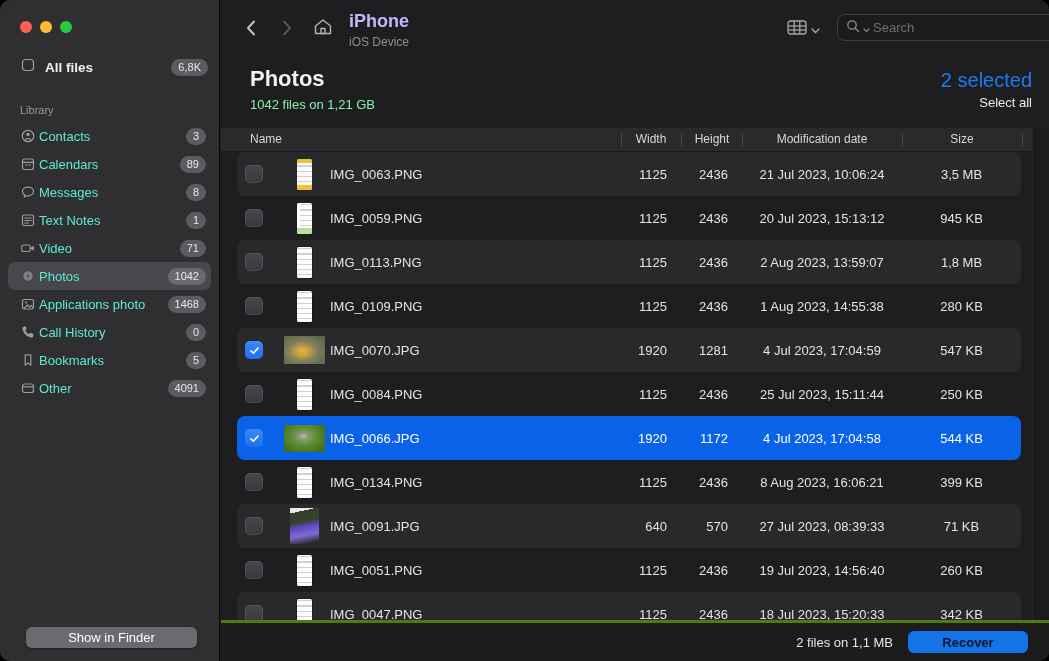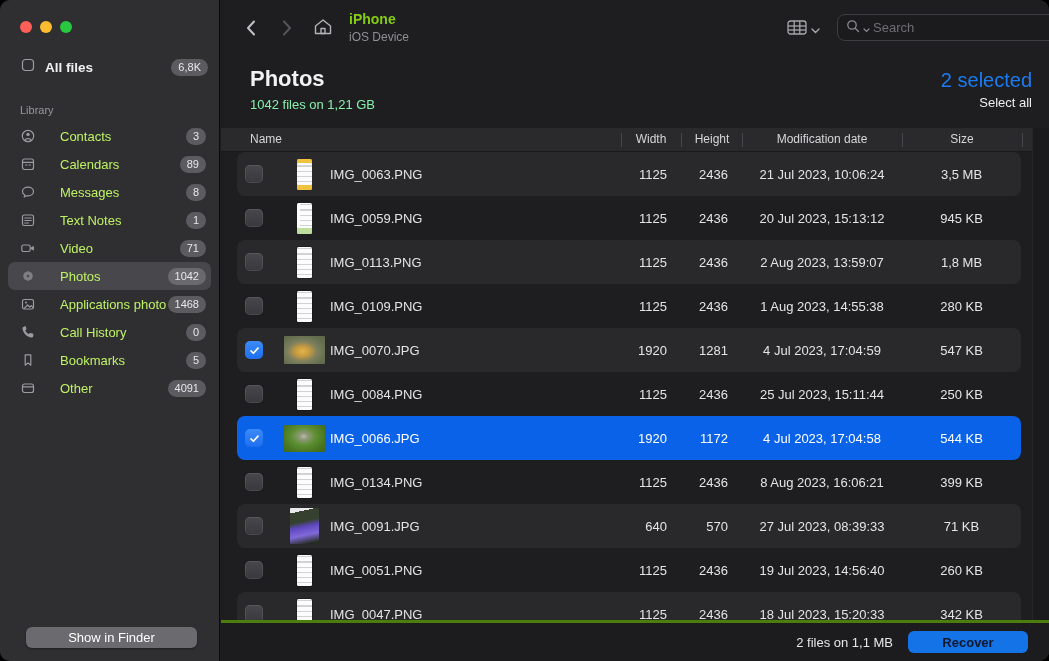--- a/index.html
+++ b/index.html
@@ -10,35 +10,35 @@
   .sidebar { position:absolute; left:0; top:0; bottom:0; width:220px; background:#2f2f32; border-right:1.5px solid #0a0a0b; }
   .traffic { position:absolute; left:20px; top:21px; display:flex; gap:8px; }
   .traffic span { width:12px; height:12px; border-radius:50%; display:block; }
   .side-allfiles { position:absolute; left:0; top:54px; width:220px; height:26px; display:flex; align-items:center; padding:0 12px 0 20px; }
   .side-allfiles .lbl { font-size:13.5px; font-weight:700; color:#f0f0f2; margin-left:9px; flex:1; }
   .section-label { position:absolute; left:20px; top:104px; font-size:11px; color:#97979c; }
   .side-items { position:absolute; left:8px; right:8px; top:122px; }
   .side-item { height:28px; border-radius:7px; display:flex; align-items:center; padding:0 5px 0 12px; cursor:default; }
   .side-item.selected { background:#48484c; }
   .side-item .icon { width:16px; height:16px; display:flex; align-items:center; justify-content:center; }
-  .side-item .lbl { font-size:13px; color:#bef264; margin-left:24px; flex:1; white-space:nowrap; }
+  .side-item .lbl { font-size:13px; color:#5eead4; margin-left:3px; flex:1; white-space:nowrap; }
   .badge { background:#5b5b60; color:#e8e8ea; font-size:11px; line-height:17px; min-width:20px; padding:0 7px; border-radius:9px; text-align:center; }
   .side-item.selected .badge { background:#69696e; }
   .finder-btn { position:absolute; left:26px; bottom:13px; width:171px; height:21px; border-radius:6px; background:#6a6a6f; border:none; color:#fff; font-size:13px; font-family:inherit; box-shadow:0 1px 2px rgba(0,0,0,.35); }
 
   
   .content { position:absolute; left:221px; top:0; right:0; bottom:0; background:#1e1e20; }
 
   
   .nav-btn { position:absolute; top:18px; width:20px; height:22px; background:none; border:none; padding:0; display:flex; align-items:center; justify-content:center; }
   .nav-back { left:20px; }
   .nav-fwd { left:56px; }
   .nav-home { left:90px; top:17px; width:24px; }
   .devtitle { position:absolute; left:128px; top:11px; }
-  .devtitle .name { font-size:14px; font-weight:700; color:#84cc16; }
+  .devtitle .name { font-size:18px; font-weight:700; color:#c4b5fd; }
   .devtitle .sub { font-size:12px; color:#8e8e93; margin-top:3px; }
   .viewmode { position:absolute; left:566px; top:18px; width:38px; height:22px; background:none; border:none; display:flex; align-items:center; gap:4px; }
   .searchbox { position:absolute; left:616px; top:14px; width:232px; height:27px; border:1px solid #3e3e42; border-radius:8px; background:#1b1b1d; display:flex; align-items:center; padding:0 8px; gap:3px; }
   .searchbox input { background:transparent; border:none; outline:none; color:#d8d8da; font-size:13px; width:120px; font-family:inherit; }
   .searchbox input::placeholder { color:#6f6f74; }
 
   
   .page-title { position:absolute; left:29px; top:66px; font-size:22px; font-weight:700; color:#f2f2f4; }
   .page-sub { position:absolute; left:29px; top:97px; font-size:13px; color:#86efac; }
   .sel-count { position:absolute; right:17px; top:69px; font-size:20px; color:var(--link-blue,#1b7cf2); }

